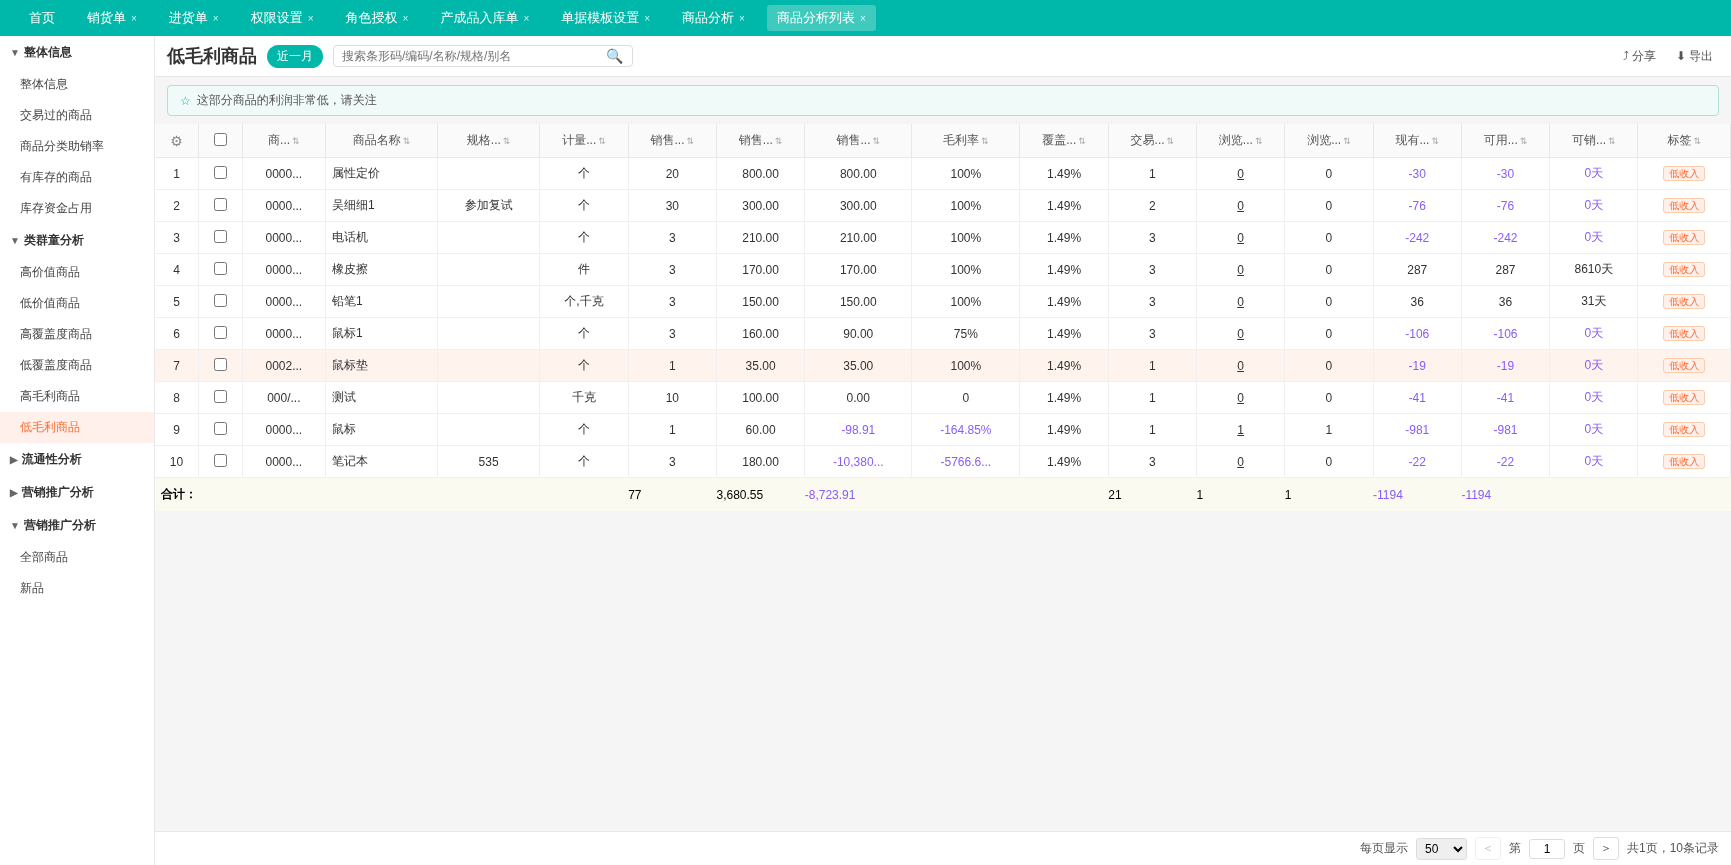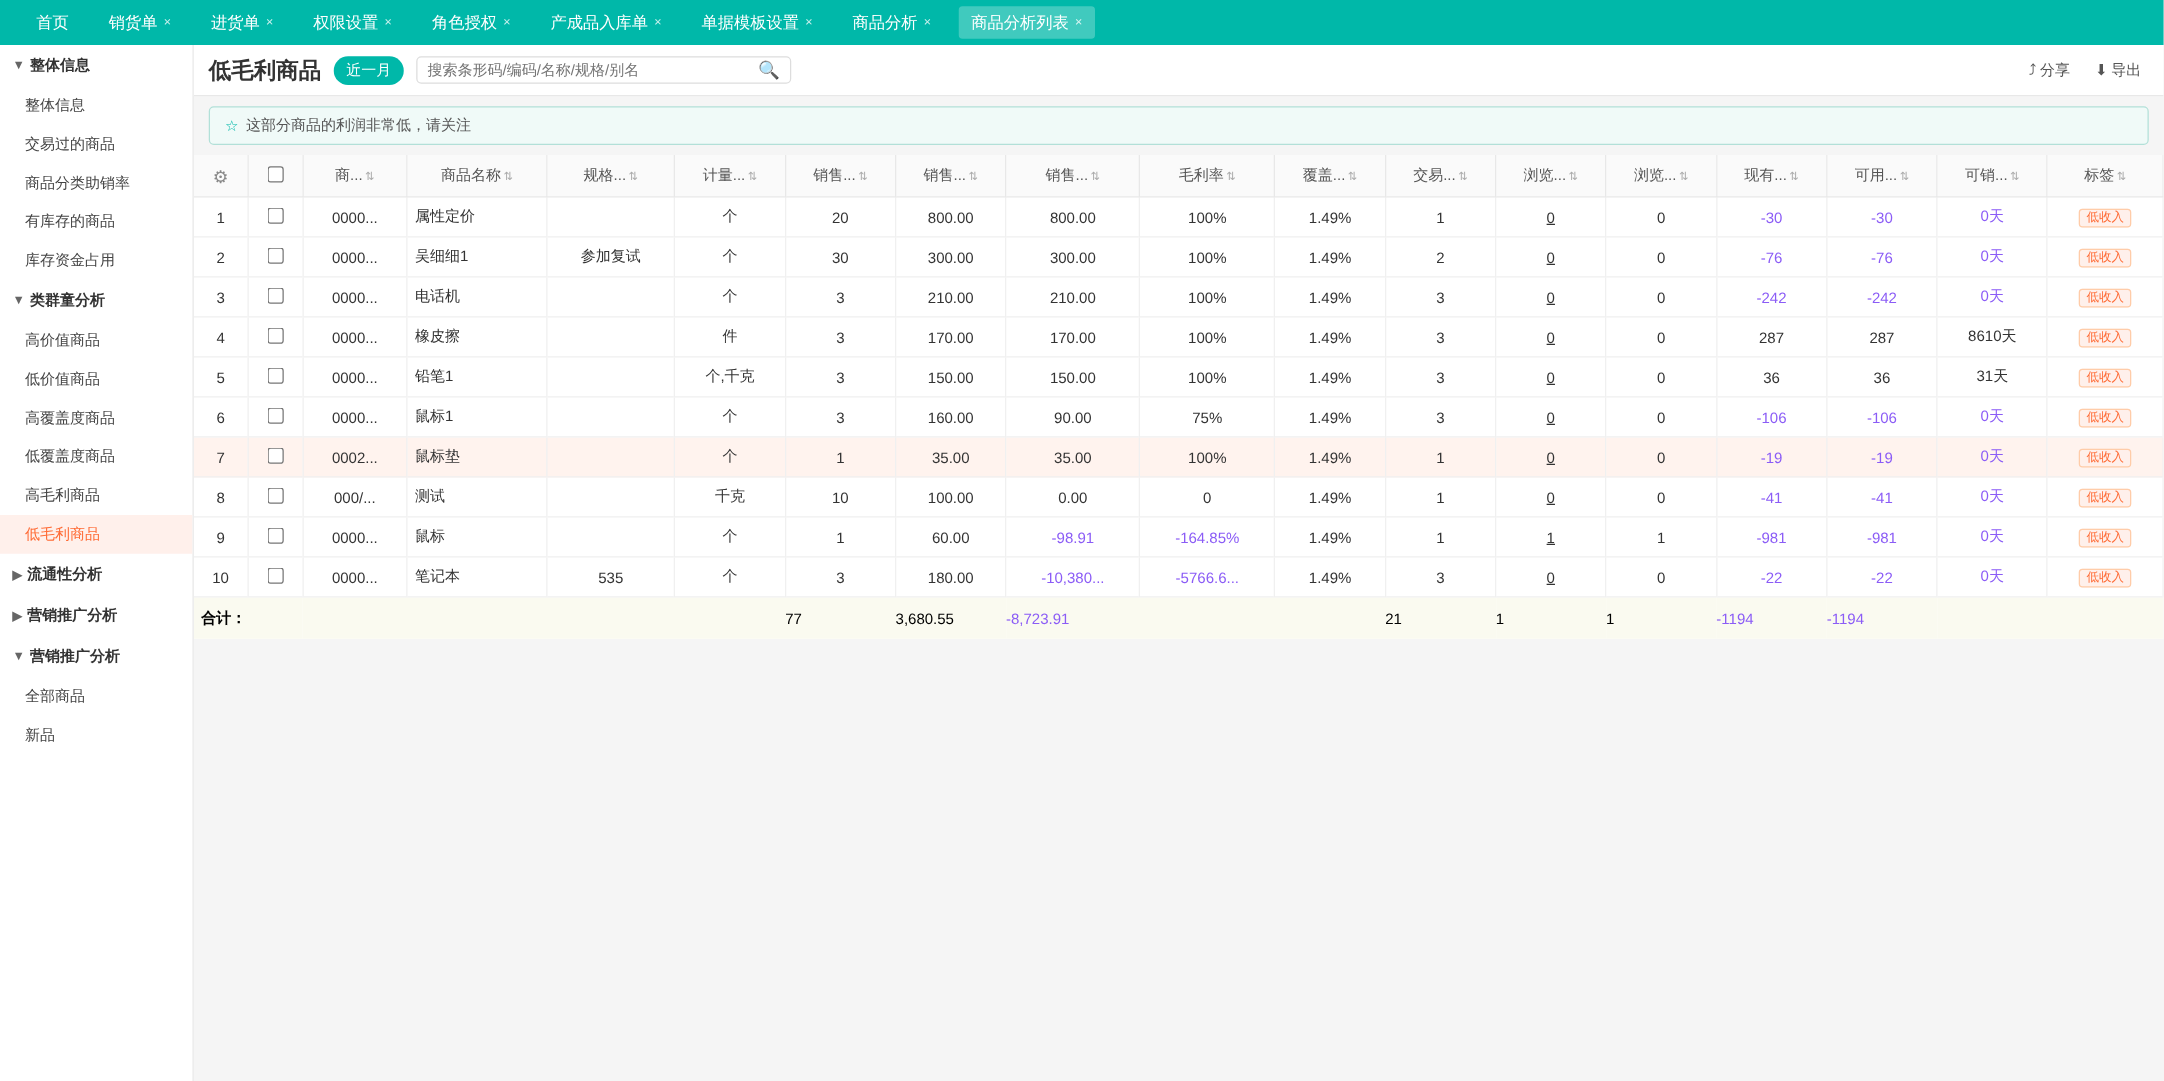--- a/index.html
+++ b/index.html
@@ -555,14 +555,27 @@
   <td>1</td>
   <td>1</td>
   <td class="red">-1194</td>
   <td class="red">-1194</td>
   <td colspan="2"></td>
 </tr>
         </tfoot>
       </table>
     </div>
 
+    <div class="pagination-bar">
+      <span>每页显示</span>
+      <select class="page-size-select">
+        <option>50</option>
+        <option>100</option>
+      </select>
+      <button class="page-nav-btn" disabled="">＜</button>
+      <span>第</span>
+      <input class="page-input" type="text" value="1" style="">
+      <span>页</span>
+      <button class="page-nav-btn">＞</button>
+      <span>共1页，10条记录</span>
+    </div>
   </div>
 </div>
 
 </body></html>

